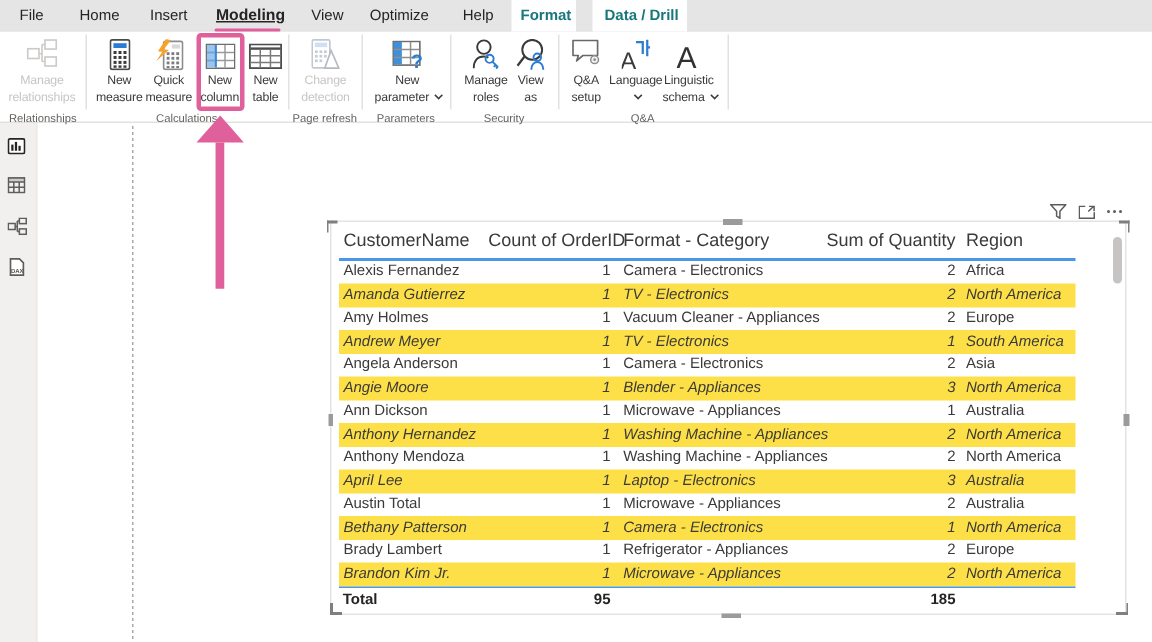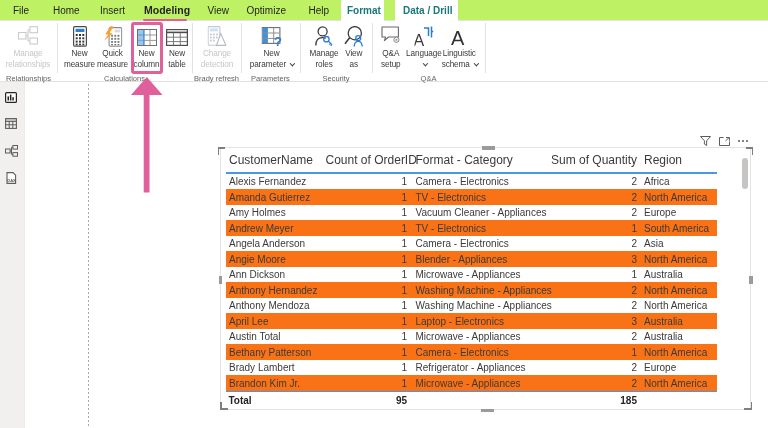--- a/index.html
+++ b/index.html
@@ -1,58 +1,58 @@
 <!DOCTYPE html>
 <html><head><meta charset="utf-8">
 <style>
 * { margin:0; padding:0; box-sizing:border-box; }
 html,body { width:768px; height:428px; font-family:"Liberation Sans",sans-serif; background:#fff; overflow:hidden; position:relative; }
 .abs { position:absolute; }
 
-#menubar { position:absolute; left:0; top:0; width:768px; height:21px; background:#bef264; border-bottom:1px solid #e4e3e2; }
+#menubar { position:absolute; left:0; top:0; width:768px; height:21px; background:#e5e5e5; border-bottom:1px solid #e4e3e2; }
 .mi { position:absolute; top:0; height:21px; line-height:21px; font-size:10px; color:#252423; text-align:center; }
 .chip { position:absolute; top:0; height:21px; background:#fff; }
 
 #ribbon { position:absolute; left:0; top:22px; width:768px; height:60px; background:#fff; border-bottom:1px solid #e2e1e0; }
 .sep { position:absolute; top:1px; width:1px; height:50px; background:#e3e2e1; }
 .rbtn { position:absolute; top:0; height:58px; text-align:center; }
 .rbtn svg { position:absolute; top:4px; left:50%; transform:translateX(-50%); }
 .lbl { position:absolute; top:25.5px; width:100%; letter-spacing:-0.1px; font-size:8.2px; line-height:11px; color:#3b3a39; }
 .dis .lbl { color:#c8c6c4; }
 .glbl { position:absolute; top:51.5px; font-size:7.5px; color:#656361; text-align:center; }
 .chev { display:inline-block; width:4px; height:4px; border-right:1px solid #3b3a39; border-bottom:1px solid #3b3a39; transform:rotate(45deg) translateY(-2px); margin-left:1px; }
 
 #sidebar { position:absolute; left:0; top:82px; width:25px; height:346px; background:#f1f0ef; border-right:1px solid #eceae9; }
 #pagedge { position:absolute; left:88px; top:84px; width:1px; height:344px; background:repeating-linear-gradient(to bottom,#a8a8a8 0 2px,transparent 2px 4px); }
 
 #visual { position:absolute; left:220px; top:147px; width:531px; height:263px; background:#fff; border:1px solid #e3e3e3; }
 .hdr { position:absolute; left:4.5px; top:0px; width:491px; height:23.5px; font-size:12px; color:#3b3a39; }
 .bluln { position:absolute; left:4.5px; width:491px; height:1.5px; background:#4a97ea; }
 .trow { position:absolute; left:4.5px; width:491px; height:15.51px; font-size:10px; color:#3b3a39; }
-.alt { background:#f97316; }
+.alt { background:#fde047;font-style:italic; }
 .trow span, .hdr span { position:absolute; top:50%; transform:translateY(-50%); white-space:nowrap; }
 .c1 { left:3.5px; }
 .c2 { left:100px; width:81.5px; text-align:right; }
 .c3 { left:190px; }
 .c4 { left:290px; width:121.5px; text-align:right; }
 .c5 { left:418.5px; }
 
 .hnd { position:absolute; background:#9b9b9b; }
 .brk { position:absolute; background:#7f7f7f; }
 
 .pink { background:#e0609c; }
 </style></head>
 <body>
 <div id="menubar">
   <div class="chip" style="left:341px;width:43px;"></div>
   <div class="chip" style="left:395px;width:63px;"></div>
   <span class="mi" style="left:13px;">File</span>
   <span class="mi" style="left:53px;">Home</span>
   <span class="mi" style="left:100px;">Insert</span>
-  <span class="mi" style="left:144px;font-weight:bold;font-size:10.5px;">Modeling</span>
+  <span class="mi" style="left:144px;font-weight:bold;font-size:10.5px;text-decoration:underline;">Modeling</span>
   <span class="mi" style="left:207.5px;">View</span>
   <span class="mi" style="left:246.5px;">Optimize</span>
   <span class="mi" style="left:308.5px;">Help</span>
   <span class="mi" style="left:347px;color:#17777b;font-weight:bold;">Format</span>
   <span class="mi" style="left:403px;color:#17777b;font-weight:bold;">Data / Drill</span>
 </div>
 <div id="ribbon">
   <div class="sep" style="left:57px;"></div>
   <div class="sep" style="left:191.7px;"></div>
   <div class="sep" style="left:240.9px;"></div>
@@ -196,21 +196,21 @@
     <div class="lbl">Language<br><span class="chev"></span></div>
   </div>
   <div class="rbtn" style="left:432.3px;width:54px;">
     <svg width="16" height="20" viewBox="0 0 16 20">
       <text x="0" y="19" font-size="20" fill="#323130" font-family="Liberation Sans">A</text>
     </svg>
     <div class="lbl">Linguistic<br>schema <span class="chev"></span></div>
   </div>
   <div class="glbl" style="left:0px;width:57px;">Relationships</div>
   <div class="glbl" style="left:57px;width:135px;">Calculations</div>
-  <div class="glbl" style="left:192px;width:49px;">Brady refresh</div>
+  <div class="glbl" style="left:192px;width:49px;">Page refresh</div>
   <div class="glbl" style="left:241px;width:59px;">Parameters</div>
   <div class="glbl" style="left:300px;width:72px;">Security</div>
   <div class="glbl" style="left:372px;width:113px;">Q&amp;A</div>
 </div>
 <div id="sidebar">
   <svg class="abs" style="left:5px;top:9.5px;" width="12" height="11" viewBox="0 0 12 11">
     <rect x="0.6" y="0.6" width="10.8" height="9.8" rx="1" fill="#fff" stroke="#252423" stroke-width="1.2"></rect>
     <rect x="2.5" y="4.4" width="1.5" height="4.1" fill="#252423"></rect>
     <rect x="4.9" y="2.6" width="1.5" height="5.9" fill="#252423"></rect>
     <rect x="7.3" y="5.2" width="1.5" height="3.3" fill="#252423"></rect>

